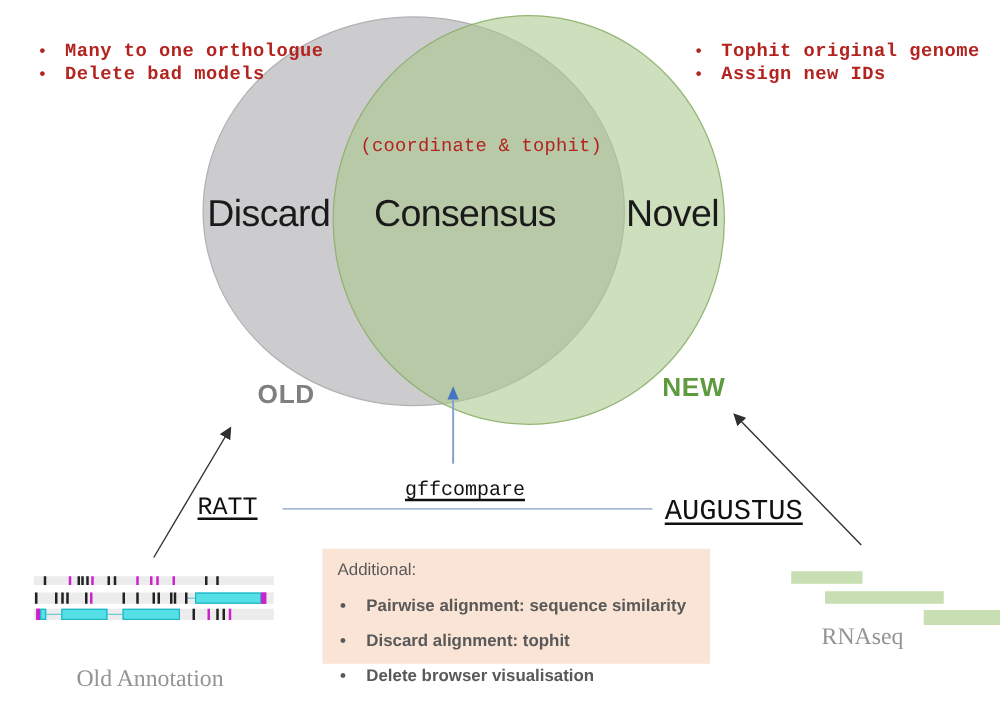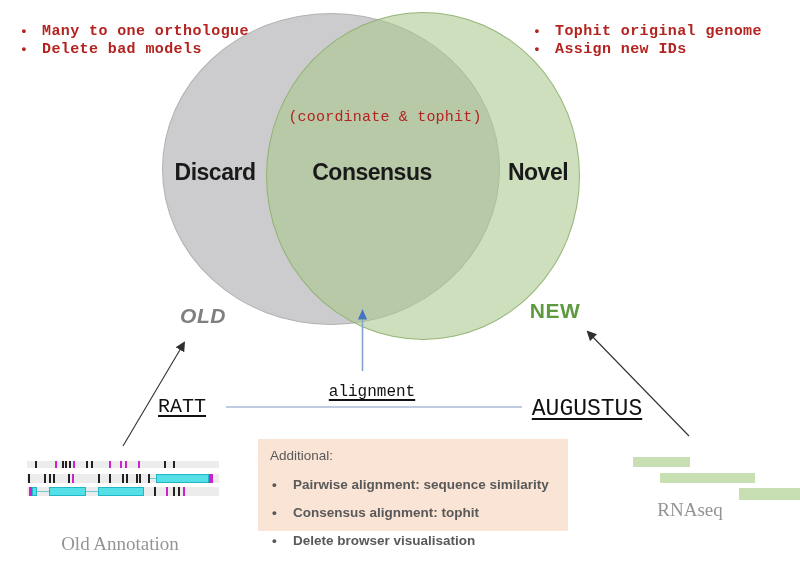--- a/index.html
+++ b/index.html
@@ -9,33 +9,33 @@
   
   .circle{position:absolute;border-radius:50%;}
   .circle.gray{left:162px;top:13px;width:336px;height:310px;
                background:var(--circle_gray_fill);border:1.5px solid var(--circle_gray_border);}
   .circle.green{left:266px;top:12px;width:312px;height:326px;
                 background:var(--circle_green_fill);border:1.5px solid var(--circle_green_border);}
 
   
   .notes{position:absolute;color:var(--red);font-family:"Liberation Mono",monospace;
          font-weight:bold;font-size:15px;line-height:18px;letter-spacing:.4px;
-         list-style:none;margin:4px;padding:0;}
+         list-style:none;margin:14px;padding:0;}
   .notes li{position:relative;padding-left:23px;white-space:nowrap;}
   .notes li::before{content:"\2022";position:absolute;left:1px;top:0;font-size:13px;}
   .notes.left{left:15px;top:19px;}
-  .notes.right{left:528px;top:19px;}
+  .notes.right{left:540px;top:19px;}
 
   .venn-label{position:absolute;transform:translate(-50%,-50%);color:var(--black_text);
-              font-weight:bold;font-size:23px;letter-spacing:-0.5px;white-space:nowrap;}
+              font-weight:normal;font-size:30px;letter-spacing:-0.5px;white-space:nowrap;}
   .coord-note{position:absolute;left:385px;top:117px;transform:translate(-50%,-50%);
               color:var(--red);font-family:"Liberation Mono",monospace;font-weight:normal;
               font-size:15px;letter-spacing:.2px;white-space:nowrap;}
-  .old-label{position:absolute;left:203px;top:316px;transform:translate(-50%,-50%);
-             color:var(--old_gray);font-weight:bold;font-size:21px;letter-spacing:.5px;font-style:italic;}
+  .old-label{position:absolute;left:229px;top:316px;transform:translate(-50%,-50%);
+             color:var(--old_gray);font-weight:bold;font-size:21px;letter-spacing:.5px;}
   .new-label{position:absolute;left:555px;top:311px;transform:translate(-50%,-50%);
              color:var(--new_green);font-weight:bold;font-size:21px;letter-spacing:.5px;text-align:right;}
 
   
   .tool{position:absolute;font-family:"Liberation Mono",monospace;color:#111;
         text-decoration:underline;text-underline-offset:3px;text-decoration-thickness:1.5px;
         white-space:nowrap;}
   .tool.ratt{left:158px;top:395px;font-size:20px;}
   .tool.gffcompare{left:372px;top:383px;transform:translateX(-50%);font-size:16px;}
   .tool.augustus{left:587px;top:396px;transform:translateX(-50%);font-size:23px;}
@@ -107,21 +107,21 @@
       </marker>
     </defs>
     <line class="black-arrow" x1="123" y1="446" x2="184" y2="343" marker-end="url(#ah)"></line>
     <line class="black-arrow" x1="689" y1="436" x2="588" y2="332" marker-end="url(#ah)"></line>
     <line class="blue-stem" x1="362.5" y1="371" x2="362.5" y2="320"></line>
     <polygon class="blue-head" points="362.5,309 358,319.5 367,319.5"></polygon>
     <line class="connector" x1="226" y1="407" x2="522" y2="407"></line>
   </svg>
 
   <div class="tool ratt">RATT</div>
-  <div class="tool gffcompare">alignment</div>
+  <div class="tool gffcompare">gffcompare</div>
   <div class="tool augustus">AUGUSTUS</div>
 
   <div class="tracks">
     <div class="track-row">
         <span class="tick k" style="left: 4%;"></span>
         <span class="tick m" style="left: 14.5%;"></span>
         <span class="tick k" style="left: 18%;"></span>
         <span class="tick k" style="left: 19.7%;"></span>
         <span class="tick k" style="left: 21.9%;"></span>
         <span class="tick m" style="left: 24%;"></span>
@@ -165,21 +165,21 @@
         <span class="gene-box" style="left: 11.6%; width: 19.3%;"></span>
         <span class="gene-box" style="left: 36.9%; width: 24.2%;"></span>
       </div>
   </div>
   <div class="serif-label" style="left:120px;top:544px;">Old Annotation</div>
 
   <div class="add-box">
     <p class="add-title">Additional:</p>
     <ul class="add-list">
       <li>Pairwise alignment: sequence similarity</li>
-      <li>Consensus alignment: tophit</li>
+      <li>Discard alignment: tophit</li>
       <li>Delete browser visualisation</li>
     </ul>
   </div>
 
   <div id="rna-bars">
       <div class="rna-bar" style="left: 633px; top: 457px; width: 57px; height: 10px;"></div>
       <div class="rna-bar" style="left: 660px; top: 473px; width: 95px; height: 10px;"></div>
       <div class="rna-bar" style="left: 739px; top: 488px; width: 61px; height: 12px;"></div>
     </div>
   <div class="serif-label" style="left:690px;top:510px;">RNAseq</div>

